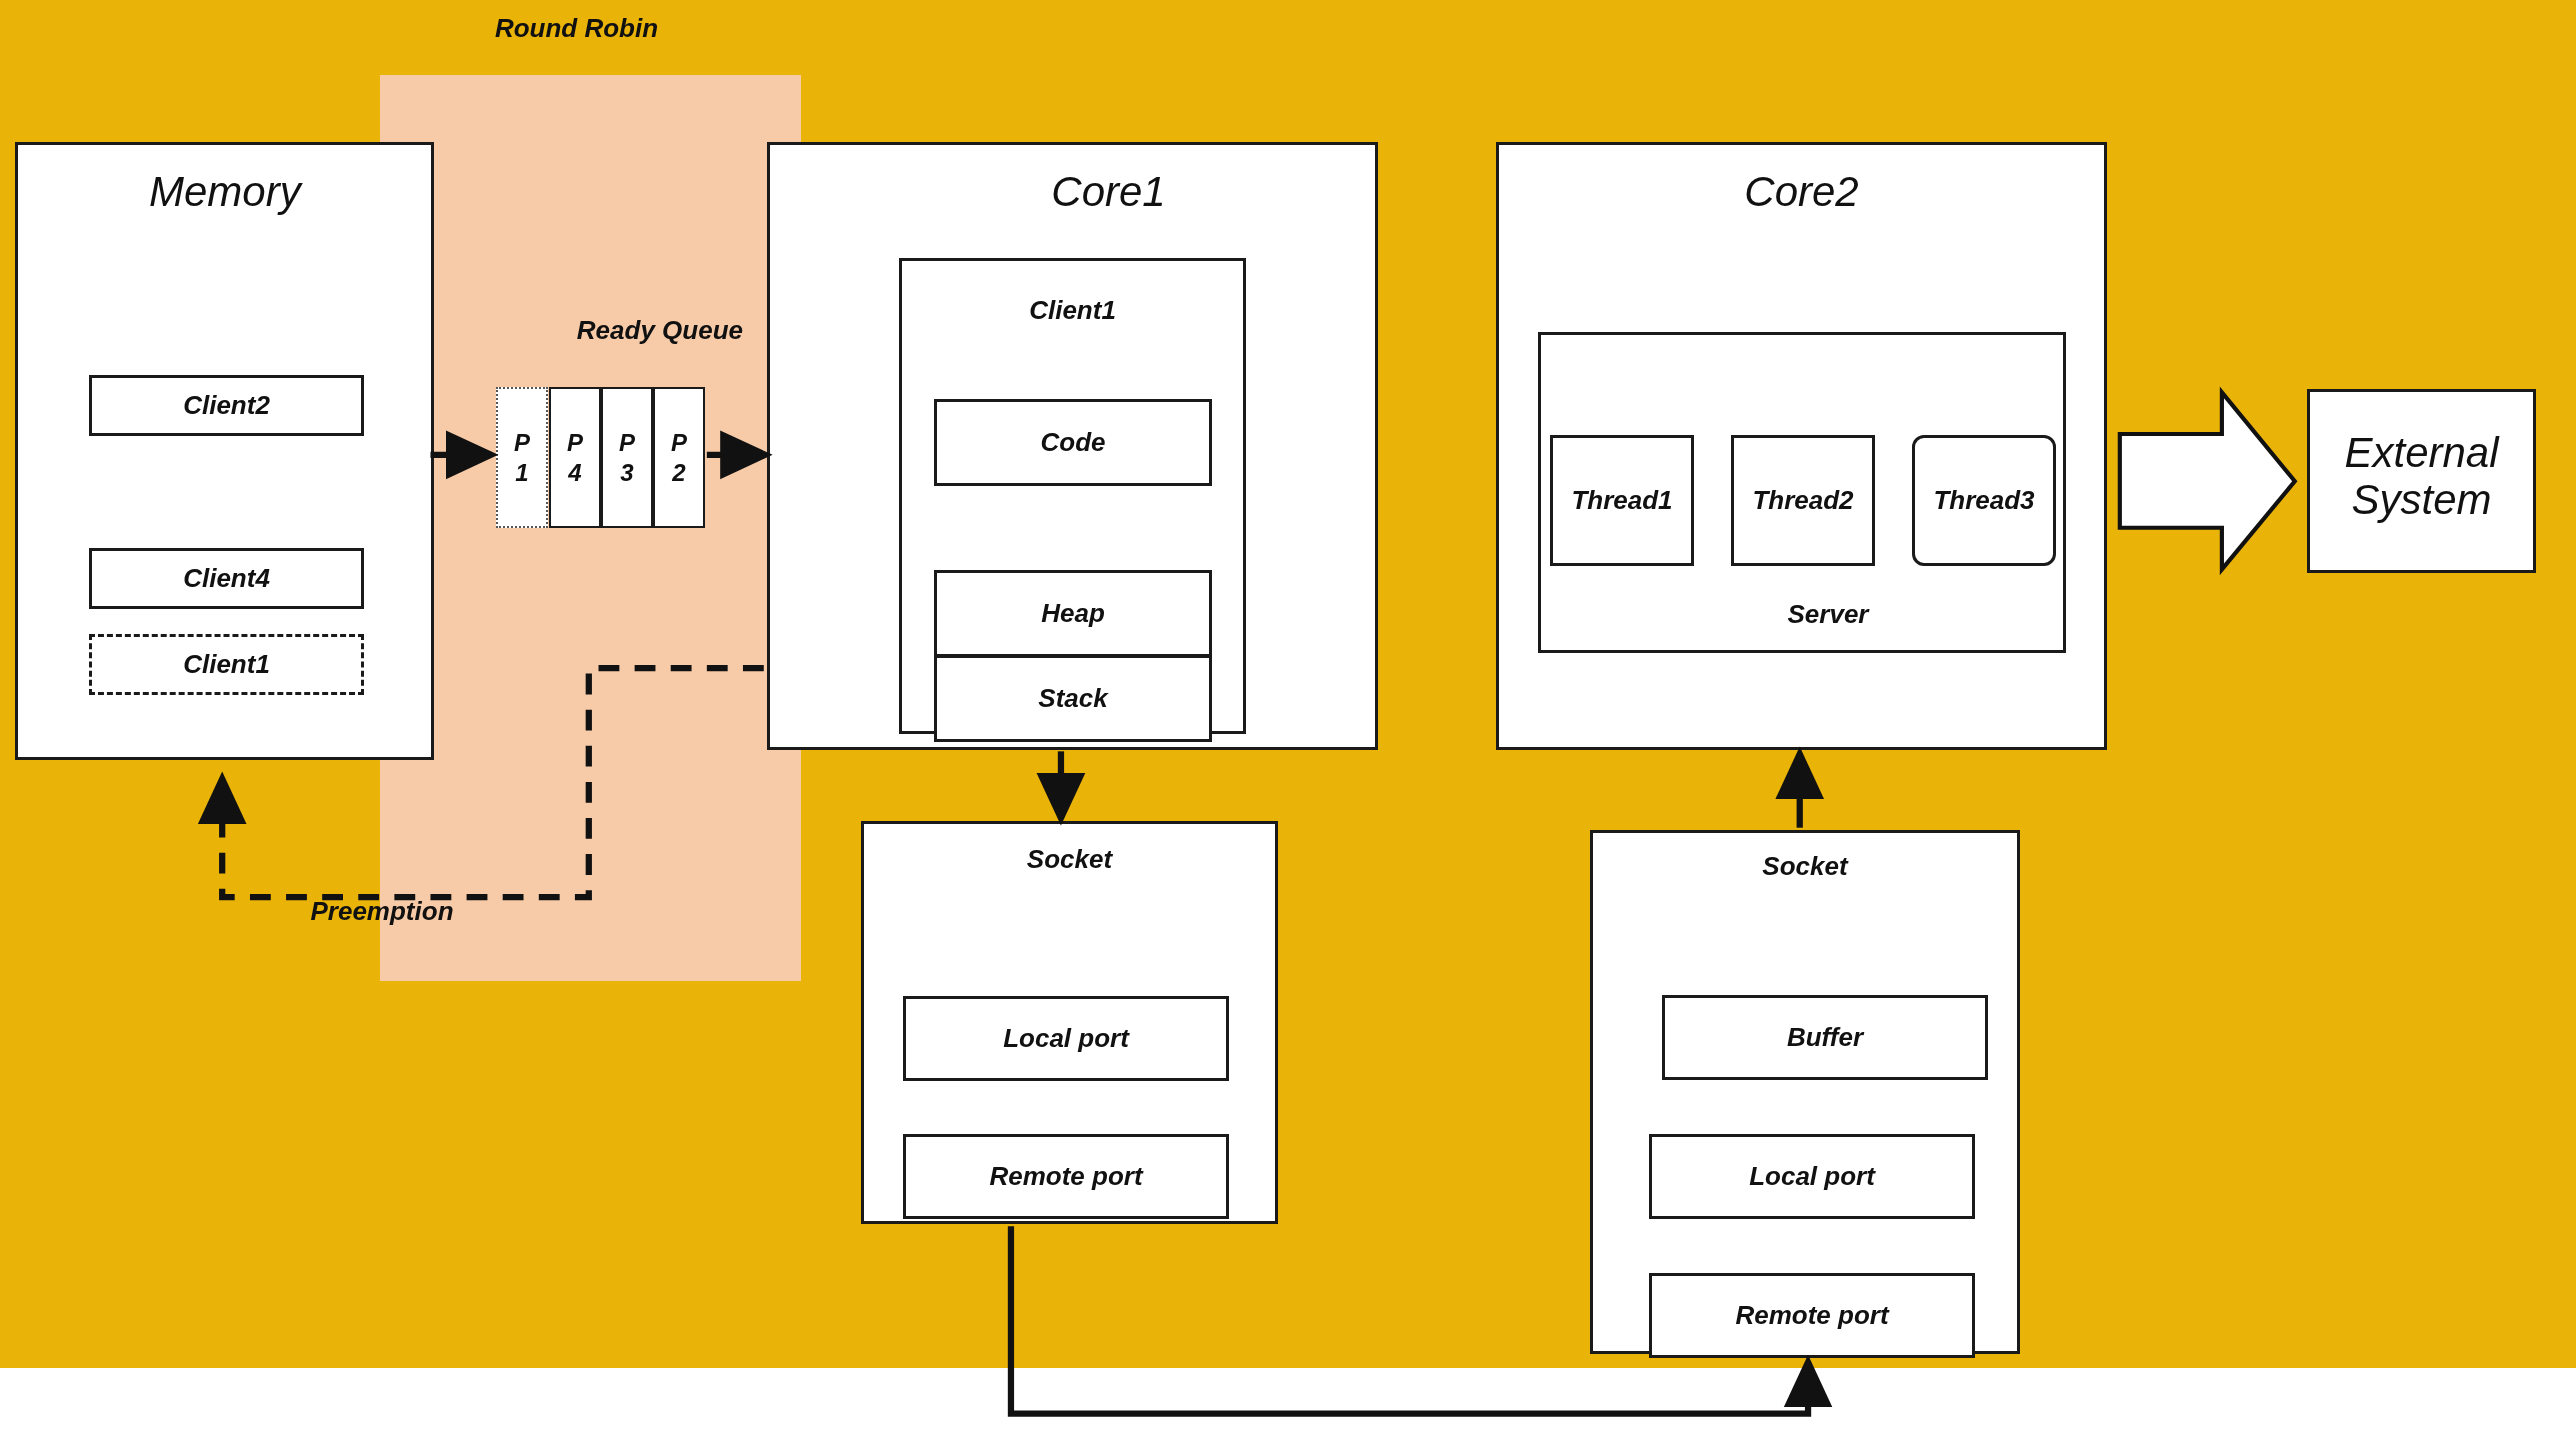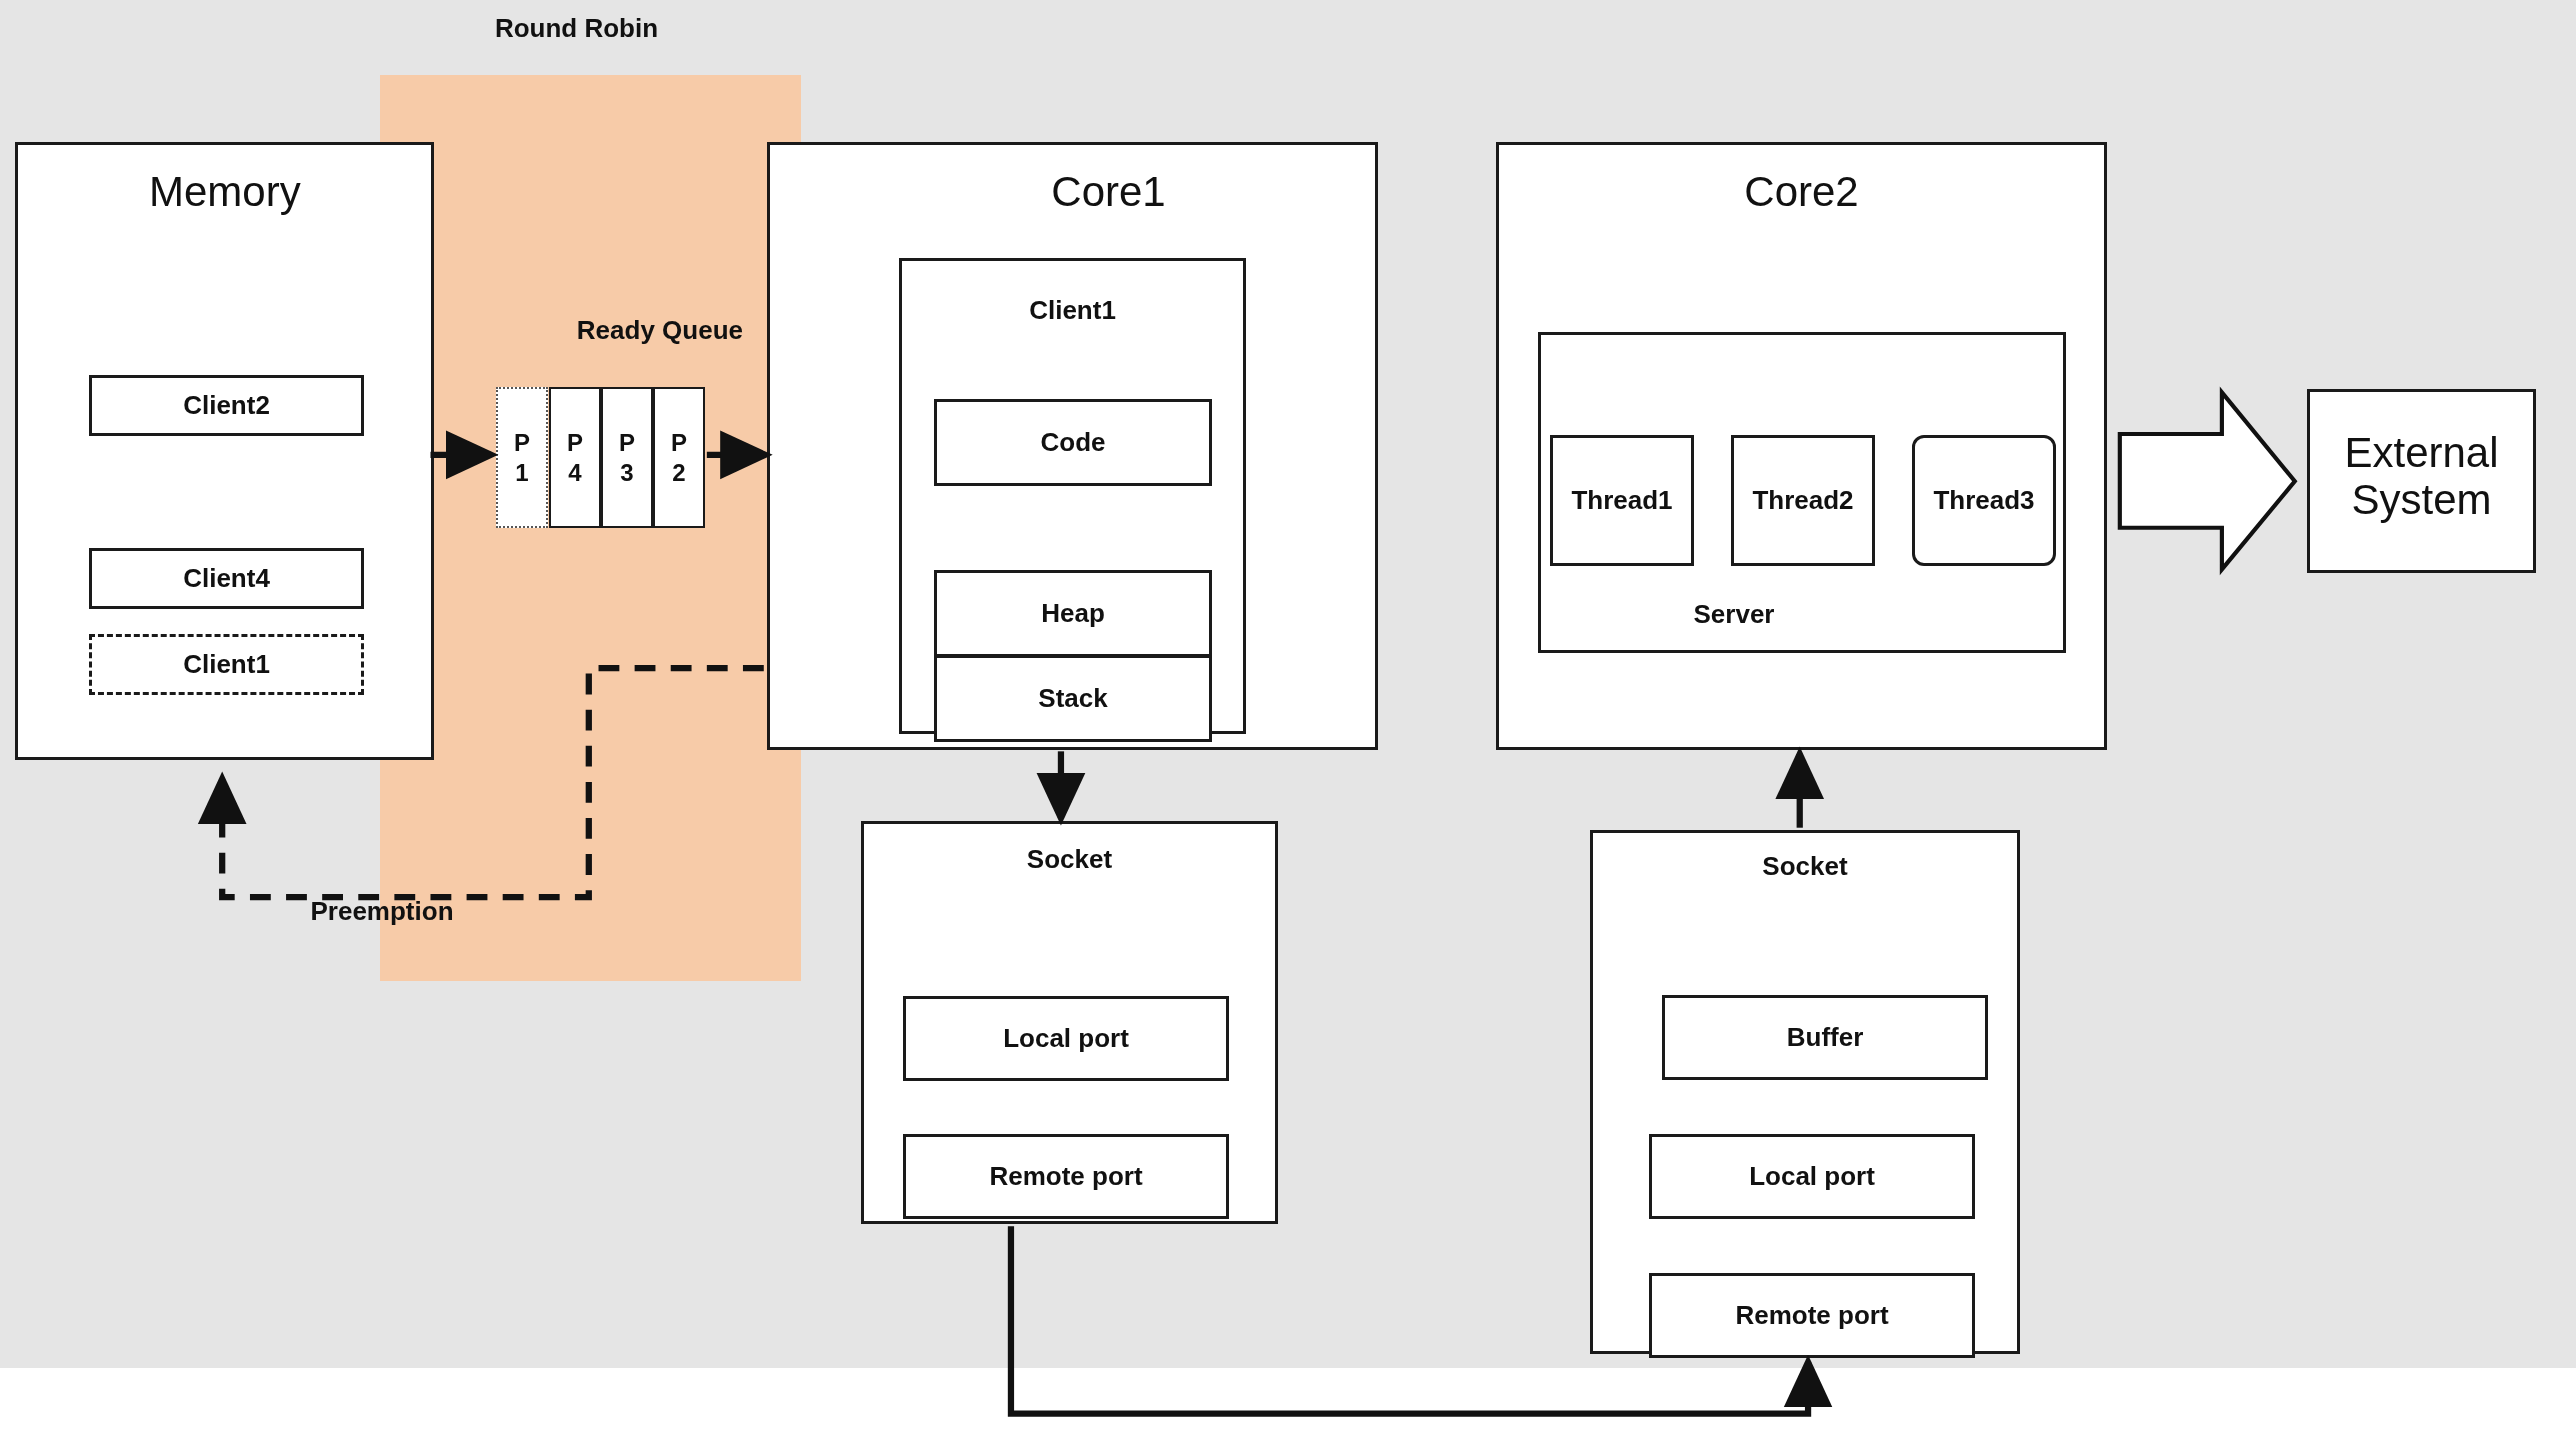--- a/index.html
+++ b/index.html
@@ -2,21 +2,21 @@
 <html style="font-size:11px"><head>
 <meta charset="utf-8">
 <style>
   * { box-sizing: border-box; margin: 0; padding: 0; }
   html, body {
     width: 2576px; height: 1436px;
     background: #ffffff;
     font-family: "Liberation Sans", sans-serif;
     overflow: hidden;
   }
-  #stage { position: relative; width: 2576px; height: 1368px; background:#e5e5e5; }
+  #stage { position: relative; width: 2576px; height: 1368px; background:#eab308;font-style:italic; }
 
   
   .box {
     position: absolute;
     background: #ffffff;
     border: 3.5px solid #1a1a1a;
   }
   .box-dashed {
     position: absolute;
     background: #ffffff;
@@ -140,21 +140,21 @@
     <span class="lbl-bold">Heap</span>
   </div>
   <div class="box centerbox" style="left:934px; top:610px; width:278px; height:87px;">
     <span class="lbl-bold">Stack</span>
   </div>
 
   <div class="box" style="left:1496px; top:142px; width:611px; height:608px;"></div>
   <div class="title-lg" style="left:1496px; top:168px; width:611px;">Core2</div>
 
   <div class="box" style="left:1538px; top:332px; width:528px; height:321px;"></div>
-  <div class="title-bold" style="left:1450px; top:599px; width:528px;padding-left:40px;">Server</div>
+  <div class="title-bold" style="left:1544px; top:599px; width:528px;padding-left:40px;">Server</div>
 
   <div class="box centerbox" style="left:1550px; top:390px; width:144px; height:131px;">
     <span class="lbl-bold">Thread1</span>
   </div>
   <div class="box centerbox" style="left:1731px; top:390px; width:144px; height:131px;">
     <span class="lbl-bold">Thread2</span>
   </div>
   <div class="box centerbox" style="left:1912px; top:390px; width:144px; height:131px;border-radius:12px;">
     <span class="lbl-bold">Thread3</span>
   </div>

